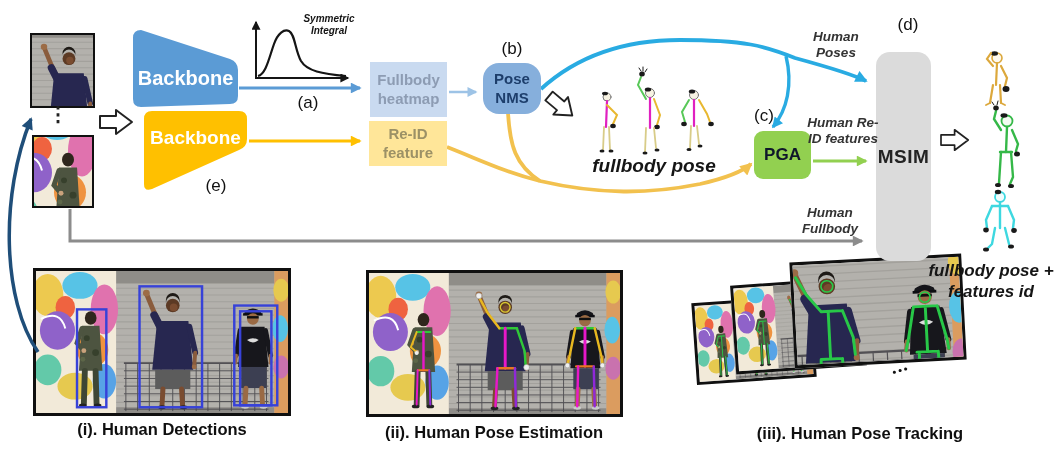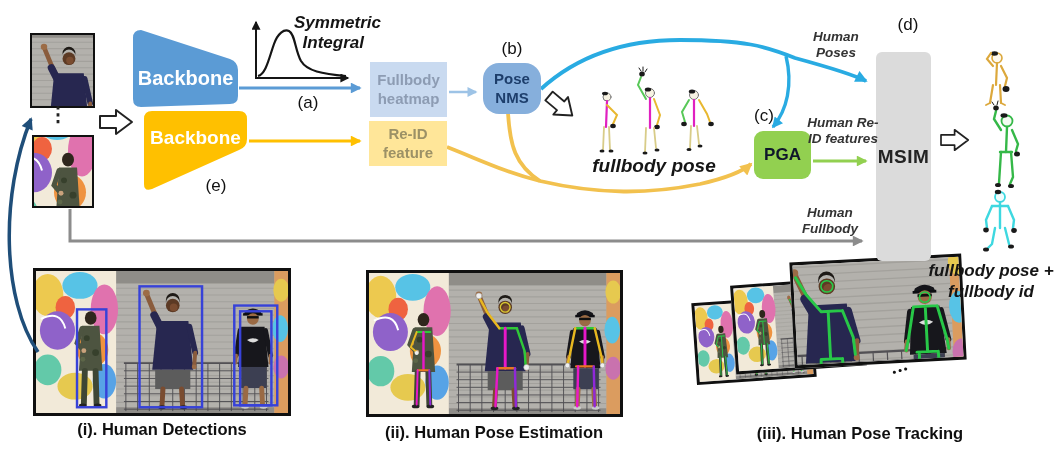--- a/index.html
+++ b/index.html
@@ -13,21 +13,21 @@
   .thumb{position:absolute;border:2px solid #101010;box-sizing:border-box;background:#fff;overflow:hidden;}
   .thumb svg{display:block;width:100%;height:100%;}
   
   .box{position:absolute;box-sizing:border-box;display:flex;flex-direction:column;
        align-items:center;justify-content:center;text-align:center;line-height:1.22;z-index:3;}
   .box span{display:block;}
   .heatmap{background:#C9DAF0;color:#8d9cb3;font-size:15px;font-weight:600;}
   .reid{background:#FFE699;color:#9c9166;font-size:15px;font-weight:600;}
   .posenms{background:#86AFDC;color:#1d3e6b;font-size:15px;font-weight:700;border-radius:16px;}
   .pga{background:#92D050;color:#0f172a;font-size:17px;font-weight:600;border-radius:9px;}
-  .msim{background:#DBDBDB;color:#232323;font-size:19px;font-weight:600;border-radius:6px;letter-spacing:.5px;}
+  .msim{background:#DBDBDB;color:#232323;font-size:19px;font-weight:600;border-radius:14px;letter-spacing:.5px;}
   .proposal{background:#FFF3CC;border:3px dashed #F5B800;color:#1f1f1f;font-size:12.5px;font-weight:700;line-height:1.35;}
   
   .lbl{position:absolute;z-index:3;text-align:center;}
   .lbl span{display:block;}
   .step{font-size:17px;font-weight:500;color:#111;}
   .ital{font-style:italic;font-size:13.5px;color:#333;font-weight:600;line-height:1.18;}
   .bigital{font-style:italic;font-weight:700;color:#151515;}
   .caption{font-size:16.5px;font-weight:700;color:#0f0f0f;}
   .backbone-lbl{color:#fff;font-weight:600;text-align:center;z-index:3;}
   .vdots{font-size:20px;font-weight:700;color:#222;line-height:1;}
@@ -370,21 +370,21 @@
 <div class="box pga" style="left:754px;top:131px;width:57px;height:48px;">
   <span>PGA</span>
 </div>
 <div class="box msim" style="left:876px;top:52px;width:55px;height:209px;">
   <span>MSIM</span>
 </div>
 
 <div class="abs backbone-lbl" style="left:133px;top:67px;width:105px;font-size:20px;">Backbone</div>
 <div class="abs backbone-lbl" style="left:144px;top:127px;width:103px;font-size:19px;">Backbone</div>
 
-<div class="lbl ital" style="left:294px;top:13px;width:70px;font-size:17px;color:#151515;text-align:right;">
+<div class="lbl ital" style="left:294px;top:13px;width:70px;font-size:10px;color:#151515;">
   <span>Symmetric</span>
   <span>Integral</span>
 </div>
 
 <div class="lbl step" style="left:288px;top:93px;width:40px;">(a)</div>
 <div class="lbl step" style="left:492px;top:39px;width:40px;">(b)</div>
 <div class="lbl step" style="left:744px;top:106px;width:40px;">(c)</div>
 <div class="lbl step" style="left:888px;top:15px;width:40px;">(d)</div>
 <div class="lbl step" style="left:196px;top:176px;width:40px;">(e)</div>
 
@@ -396,21 +396,21 @@
   <span>Human Re-</span>
   <span>ID features</span>
 </div>
 <div class="lbl ital" style="left:788px;top:205px;width:84px;">
   <span>Human</span>
   <span>Fullbody</span>
 </div>
 <div class="lbl bigital" style="left:592px;top:155px;width:124px;font-size:19px;">fullbody pose</div>
 <div class="lbl bigital" style="left:922px;top:260px;width:138px;font-size:17px;line-height:1.25;">
   <span>fullbody pose +</span>
-  <span>fullbody id</span>
+  <span>features id</span>
 </div>
 
 <div class="lbl vdots" style="left:48px;top:104px;width:20px;">⋮</div>
 <div class="lbl fdots" style="left:884px;top:364px;width:34px;">•••</div>
 
 <div class="lbl caption" style="left:33px;top:420px;width:258px;">(i). Human Detections</div>
 <div class="lbl caption" style="left:363px;top:423px;width:262px;">(ii). Human Pose Estimation</div>
 <div class="lbl caption" style="left:736px;top:424px;width:248px;">(iii). Human Pose Tracking</div>
 
 </div>

